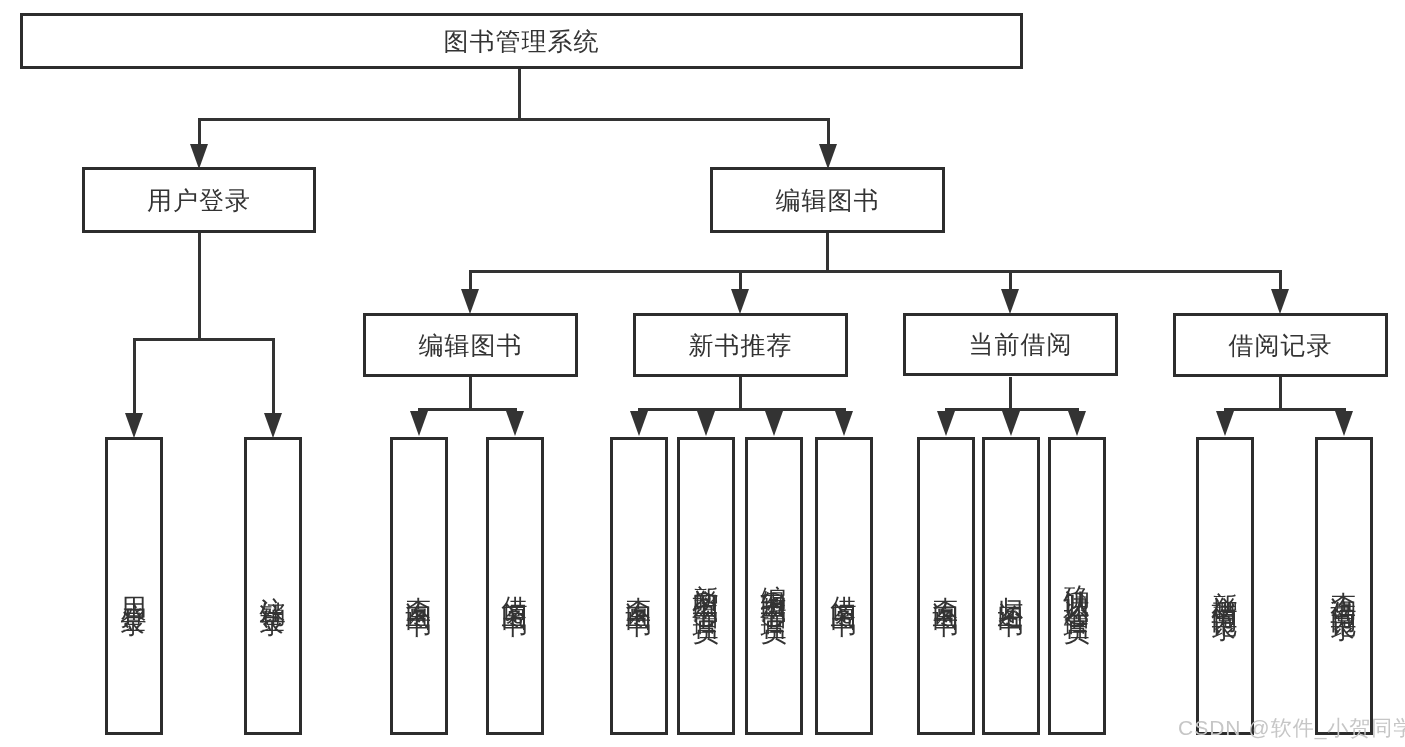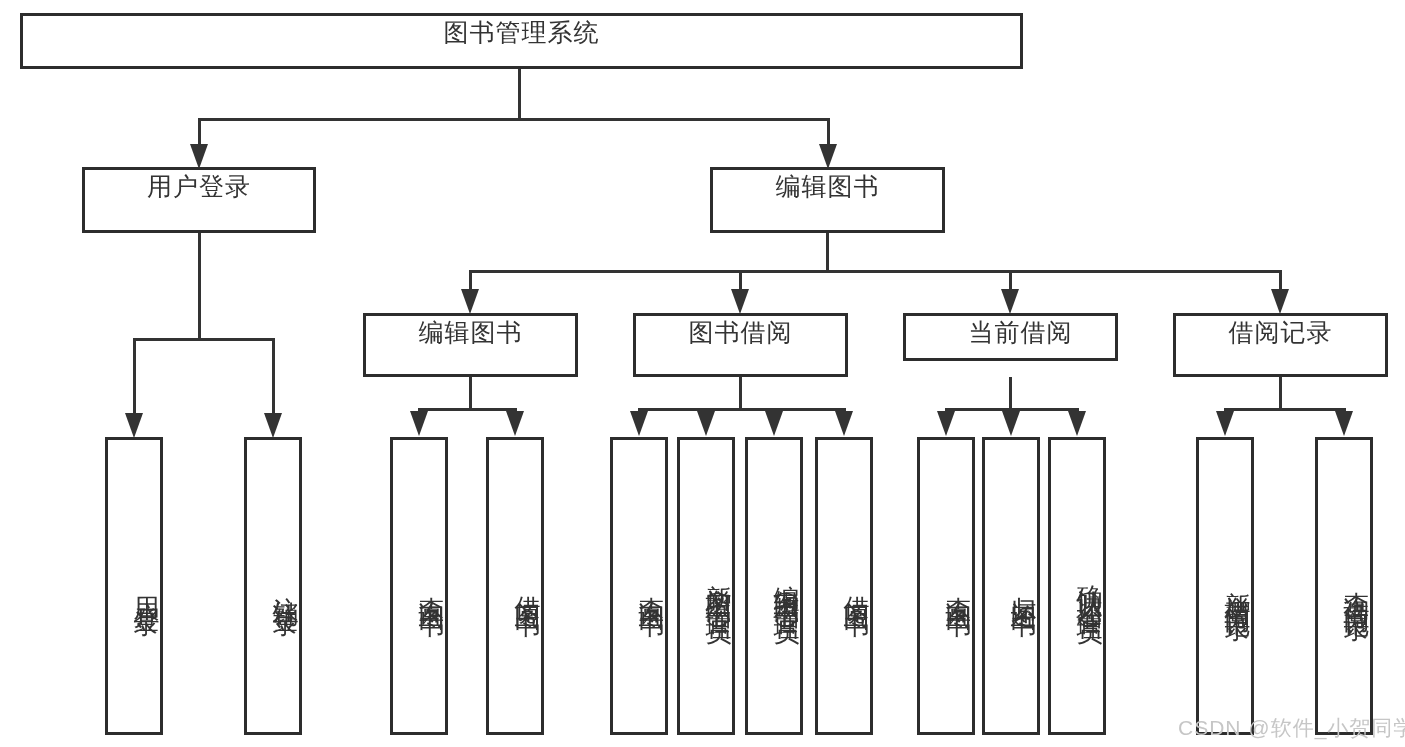--- a/index.html
+++ b/index.html
@@ -2,21 +2,21 @@
 <html><head>
 <meta charset="utf-8">
 <style>
   html,body{margin:0;padding:0;background:#ffffff;}
   .canvas{
     position:relative;width:1405px;height:747px;background:#ffffff;overflow:hidden;
     font-family:"Liberation Sans","DejaVu Sans",sans-serif;color:#333333;
   }
   .box{
     position:absolute;box-sizing:border-box;background:#ffffff;
-    border:3px solid #2d2d2d;display:flex;align-items:flex-start;justify-content:center;
+    border:3px solid #2d2d2d;display:flex;align-items:center;justify-content:center;
   }
   .hbox{font-size:25px;letter-spacing:1px;}
   .leaf{
     top:437px;width:58px;height:298px;
     writing-mode:vertical-rl;text-orientation:mixed;
     font-size:26px;letter-spacing:5px;line-height:1;
   }
   .vline{position:absolute;width:3px;background:#333333;}
   .hline{position:absolute;height:3px;background:#333333;}
   .arr{
@@ -42,23 +42,23 @@
     <span>用户登录</span>
   </div>
   <div class="box hbox" style="left:710px;top:167px;width:235px;height:66px;">
     <span>编辑图书</span>
   </div>
 
   <div class="box hbox" style="left:363px;top:313px;width:215px;height:64px;">
     <span>编辑图书</span>
   </div>
   <div class="box hbox" style="left:633px;top:313px;width:215px;height:64px;">
-    <span>图书借阅</span>
+    <span>新书推荐</span>
   </div>
-  <div class="box hbox" style="left:903px;top:313px;width:215px;height:48px;padding-left:20px;">
+  <div class="box hbox" style="left:903px;top:313px;width:215px;height:63px;padding-left:20px;">
     <span>当前借阅</span>
   </div>
   <div class="box hbox" style="left:1173px;top:313px;width:215px;height:64px;">
     <span>借阅记录</span>
   </div>
 
   <div class="box leaf" style="left:105px;">
     <span>用户登录</span>
   </div>
   <div class="box leaf" style="left:244px;">

